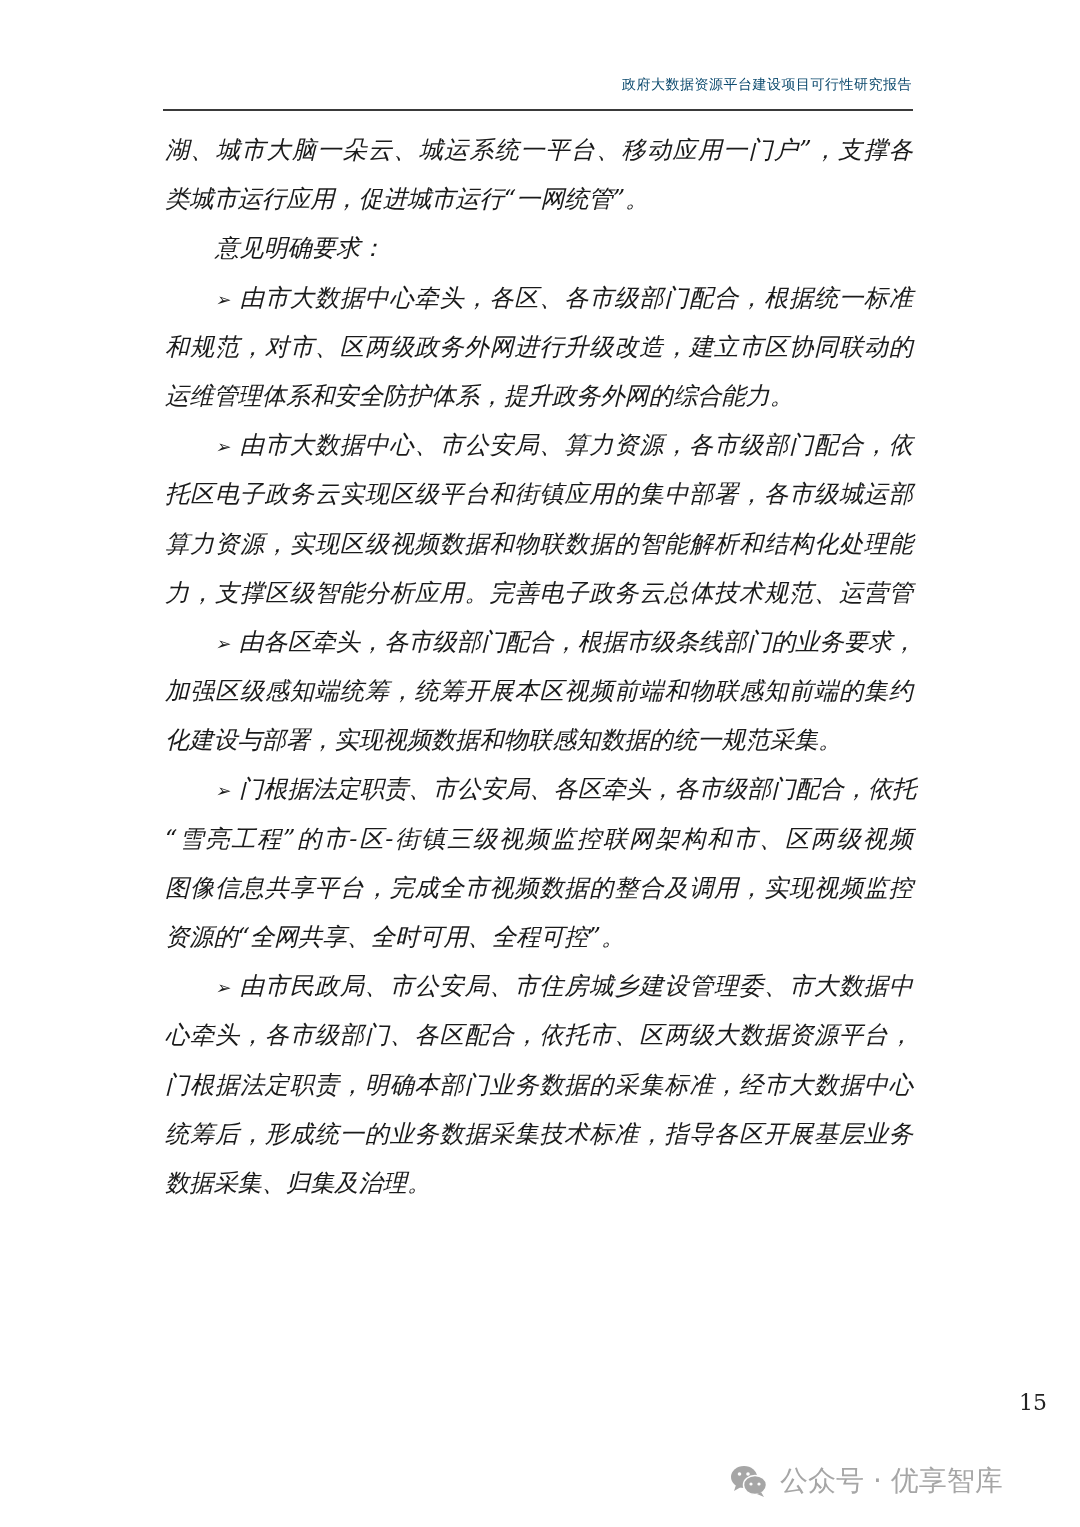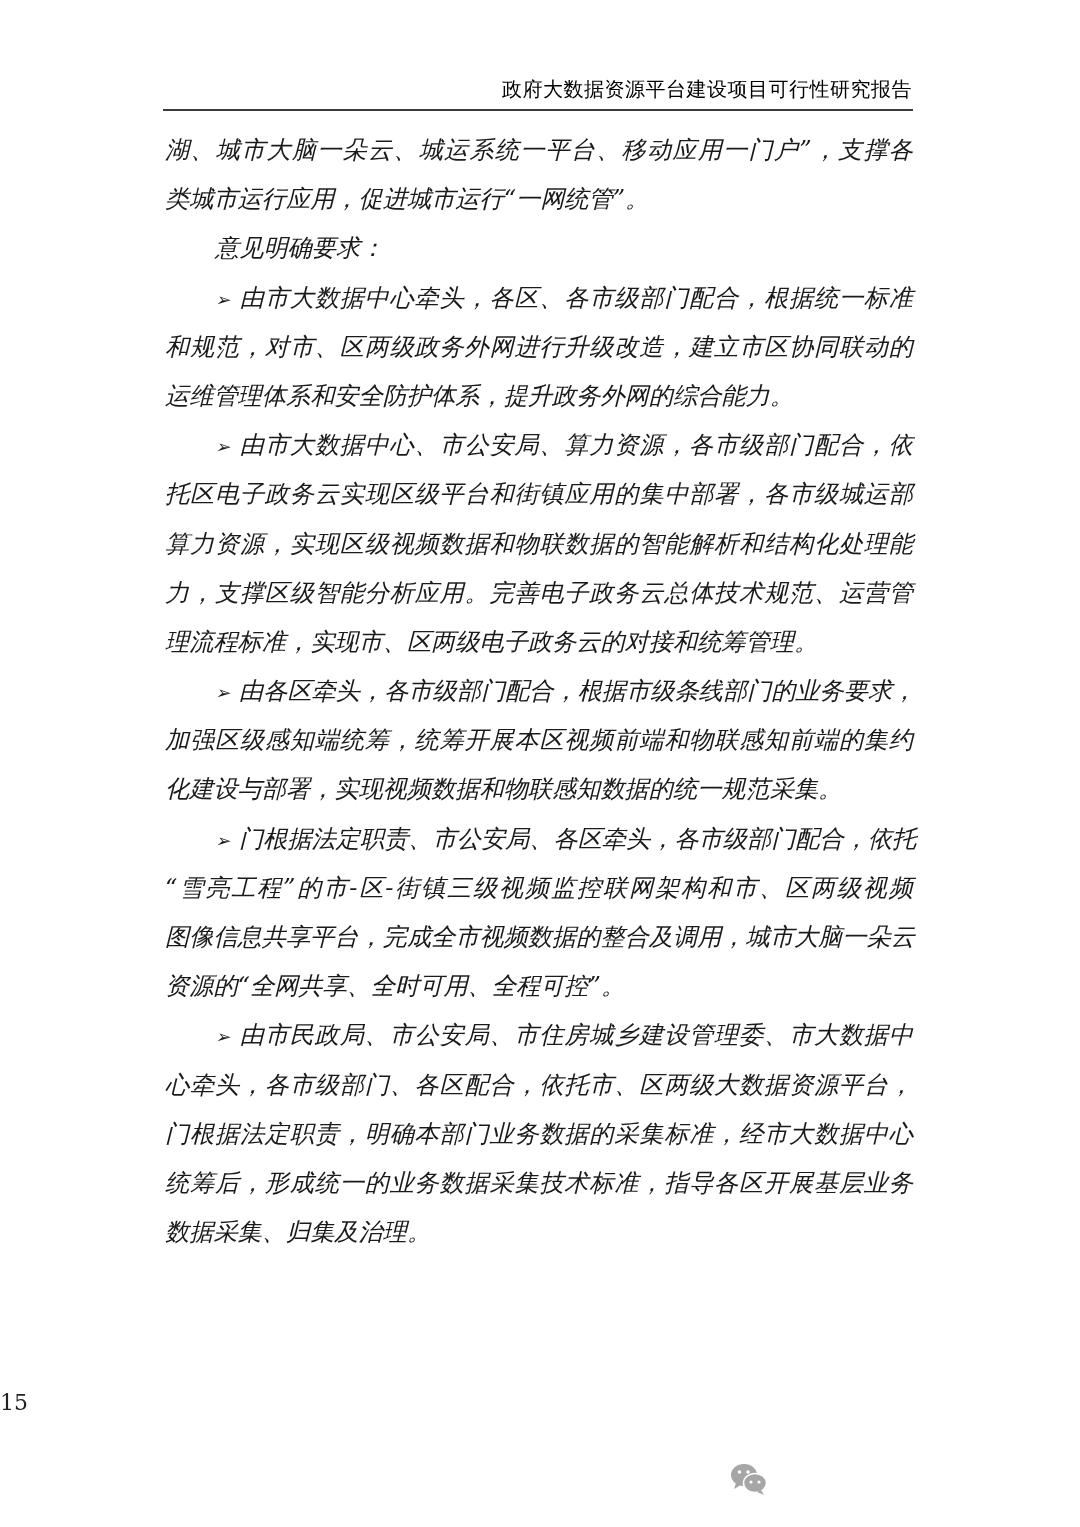--- a/index.html
+++ b/index.html
@@ -1,27 +1,27 @@
 <!DOCTYPE html>
 <html><head>
 <meta charset="utf-8">
 <style>
   html, body { margin: 0; padding: 0; background: #ffffff; }
   body { width: 1080px; height: 1527px; position: relative; overflow: hidden;
          font-family: "DejaVu Serif", "Liberation Serif", serif; color: #1a1a1a; }
-  .header-title { position: absolute; top: 76px; right: 168px; font-size: 20px; color: #000000;
+  .header-title { position: absolute; top: 76px; right: 168px; font-size: 14px; color: #0c4a6e;
                   letter-spacing: 0.5px; white-space: nowrap; }
   .header-rule { position: absolute; top: 109px; left: 163px; width: 750px; height: 2px; background: #3a3a3a; }
   .body { position: absolute; top: 126px; left: 165px; width: 748px; font-style: italic; }
   .line { height: 49.2px; line-height: 49.2px; font-size: 24.2px; white-space: nowrap;
           text-align: justify; text-align-last: justify; }
   .line.last { text-align-last: left; }
   .indent { padding-left: 50px; }
   .bullet { display: inline-block; width: 24px; font-size: 18px; }
-  .page-number { position: absolute; top: 1390px; left: 0; width: 1047px; text-align: left;
+  .page-number { position: absolute; top: 1390px; left: 0; width: 1047px; text-align: right;
                  font-size: 22px; color: #222; }
   .watermark { position: absolute; top: 1462px; left: 730px; display: flex; align-items: center;
                font-family: "DejaVu Sans", sans-serif; font-size: 28px; color: #a6a6a6; white-space: nowrap; }
   .wm-icon { width: 38px; height: 34px; margin-right: 12px; }
 </style>
 </head>
 <body>
 
 <div class="header-title">政府大数据资源平台建设项目可行性研究报告</div>
 <div class="header-rule"></div>
@@ -33,29 +33,28 @@
   <div class="line last indent">意见明确要求：</div>
 
   <div class="line indent"><span class="bullet">➢</span><span>由市大数据中心牵头，各区、各市级部门配合，根据统一标准</span></div>
   <div class="line">和规范，对市、区两级政务外网进行升级改造，建立市区协同联动的</div>
   <div class="line last">运维管理体系和安全防护体系，提升政务外网的综合能力。</div>
 
   <div class="line indent"><span class="bullet">➢</span><span>由市大数据中心、市公安局、算力资源，各市级部门配合，依</span></div>
   <div class="line">托区电子政务云实现区级平台和街镇应用的集中部署，各市级城运部</div>
   <div class="line">算力资源，实现区级视频数据和物联数据的智能解析和结构化处理能</div>
   <div class="line">力，支撑区级智能分析应用。完善电子政务云总体技术规范、运营管</div>
-  <div class="line last">理流程标准，实现市、区两级电子政务云的对接和统筹管理。</div>
 
   <div class="line indent"><span class="bullet">➢</span><span>由各区牵头，各市级部门配合，根据市级条线部门的业务要求，</span></div>
   <div class="line">加强区级感知端统筹，统筹开展本区视频前端和物联感知前端的集约</div>
   <div class="line last">化建设与部署，实现视频数据和物联感知数据的统一规范采集。</div>
 
   <div class="line indent"><span class="bullet">➢</span><span>门根据法定职责、市公安局、各区牵头，各市级部门配合，依托</span></div>
   <div class="line">“雪亮工程”的市-区-街镇三级视频监控联网架构和市、区两级视频</div>
-  <div class="line">图像信息共享平台，完成全市视频数据的整合及调用，城市大脑一朵云</div>
+  <div class="line">图像信息共享平台，完成全市视频数据的整合及调用，实现视频监控</div>
   <div class="line last">资源的“全网共享、全时可用、全程可控”。</div>
 
   <div class="line indent"><span class="bullet">➢</span><span>由市民政局、市公安局、市住房城乡建设管理委、市大数据中</span></div>
   <div class="line">心牵头，各市级部门、各区配合，依托市、区两级大数据资源平台，</div>
   <div class="line">门根据法定职责，明确本部门业务数据的采集标准，经市大数据中心</div>
   <div class="line">统筹后，形成统一的业务数据采集技术标准，指导各区开展基层业务</div>
   <div class="line last">数据采集、归集及治理。</div>
 </div>
 
 <div class="page-number">15</div>
@@ -64,13 +63,14 @@
   <svg class="wm-icon" viewBox="0 0 38 34">
     <ellipse cx="14" cy="13" rx="13" ry="11" fill="#a6a6a6"></ellipse>
     <path d="M6 21 L4 27 L11 23 Z" fill="#a6a6a6"></path>
     <circle cx="9.5" cy="10" r="1.8" fill="#fff"></circle>
     <circle cx="18" cy="10" r="1.8" fill="#fff"></circle>
     <ellipse cx="25" cy="21" rx="11.5" ry="9.5" fill="#a6a6a6" stroke="#fff" stroke-width="1.5"></ellipse>
     <path d="M31 28 L34 33 L27 30 Z" fill="#a6a6a6"></path>
     <circle cx="21" cy="20" r="1.6" fill="#fff"></circle>
     <circle cx="29" cy="20" r="1.6" fill="#fff"></circle>
   </svg>
+  <span>公众号 · 优享智库</span>
 </div>
 
 </body></html>

